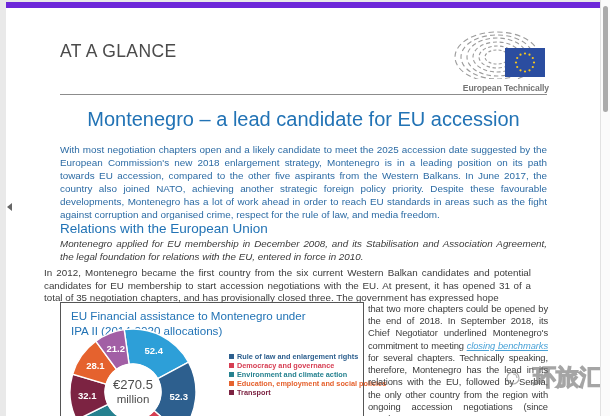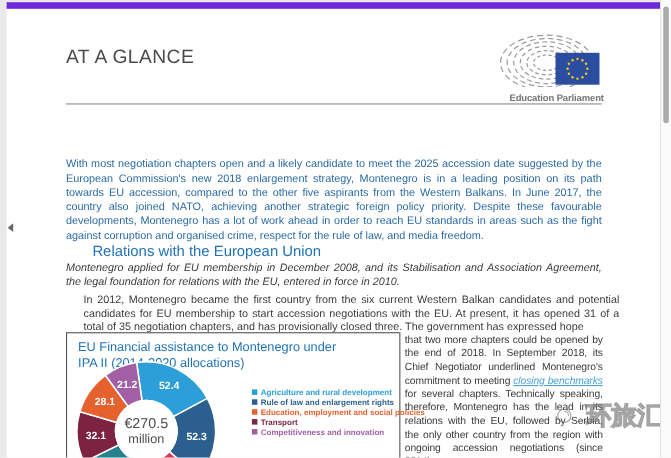--- a/index.html
+++ b/index.html
@@ -12,24 +12,24 @@
     position:absolute;left:6px;top:2px;width:595px;height:414px;
     background:#ffffff;border-top:6px solid #6d28d9;
   }
   .abs{position:absolute;}
   .kicker{left:54px;top:33px;font-size:17.5px;color:#4b4b4b;letter-spacing:.4px;}
   .logo{left:447px;top:21px;width:96px;}
   .logo-caption{font-size:8.6px;font-weight:bold;color:#757575;text-align:right;margin-top:0;letter-spacing:-.1px;}
   .rule{left:54px;top:86px;width:487px;height:1px;background:#8c8c8c;}
   .title{left:54px;top:100px;width:487px;text-align:center;font-size:20px;color:#2273b5;white-space:nowrap;}
   .abstract{left:54px;top:136px;width:487px;font-size:9.9px;line-height:1.31;color:#2c6ba4;text-align:justify;}
-  .section-heading{left:54px;top:213px;font-size:13.5px;color:#2273b5;margin-left:24px;}
+  .section-heading{left:54px;top:213px;font-size:13.5px;color:#2273b5;}
   .body-text{font-size:9.8px;line-height:1.3;color:#3b3b3b;text-align:justify;}
   .para1{left:54px;top:230px;width:487px;font-style:italic;}
-  .para2{left:70px;top:259px;width:487px;}
+  .para2{left:38px;top:259px;width:487px;}
   .figure-box{left:54px;top:294px;width:302px;height:130px;border:1px solid #555;background:#fff;}
   .figure-title{margin:6px 0 0 10px;width:252px;font-size:11.6px;line-height:1.27;color:#2273b5;}
   .donut-svg{position:absolute;left:-4px;top:13px;}
   .legend{position:absolute;left:168px;top:49px;}
   .legend-item{height:9px;font-size:7.3px;font-weight:bold;white-space:nowrap;line-height:9px;}
   .swatch{display:inline-block;width:5px;height:5px;margin-right:3px;vertical-align:middle;position:relative;top:-1px;}
   .right-col{left:362px;top:295px;width:180px;font-size:9.4px;line-height:1.3;letter-spacing:-.1px;color:#3b3b3b;text-align:justify;}
   .doc-link{color:#4aa3d8;text-decoration:underline;cursor:pointer;font-style:italic;}
   .watermark{
     position:absolute;left:505px;top:362px;z-index:5;
@@ -82,25 +82,26 @@
             <circle cx="76.5" cy="41.3" r="1.1"></circle>
           <circle cx="72" cy="42.5" r="1.1"></circle>
             <circle cx="67.5" cy="41.3" r="1.1"></circle>
           <circle cx="64.2" cy="38" r="1.1"></circle>
             <circle cx="63" cy="33.5" r="1.1"></circle>
           <circle cx="64.2" cy="29" r="1.1"></circle>
             <circle cx="67.5" cy="25.7" r="1.1"></circle>
         </g>
       </g>
     </svg>
-    <div class="logo-caption">Education Parliament</div>
+    <div class="logo-caption">European Technically</div>
   </div>
 
   <div class="abs rule"></div>
 
+  <div class="abs title">Montenegro – a lead candidate for EU accession</div>
 
   <div class="abs abstract">With most negotiation chapters open and a likely candidate to meet the 2025 accession date suggested by the European Commission's new 2018 enlargement strategy, Montenegro is in a leading position on its path towards EU accession, compared to the other five aspirants from the Western Balkans. In June 2017, the country also joined NATO, achieving another strategic foreign policy priority. Despite these favourable developments, Montenegro has a lot of work ahead in order to reach EU standards in areas such as the fight against corruption and organised crime, respect for the rule of law, and media freedom.</div>
 
   <div class="abs section-heading">Relations with the European Union</div>
 
   <div class="abs body-text para1">Montenegro applied for EU membership in December 2008, and its Stabilisation and Association Agreement, the legal foundation for relations with the EU, entered in force in 2010.</div>
 
   <div class="abs body-text para2">In 2012, Montenegro became the first country from the six current Western Balkan candidates and potential candidates for EU membership to start accession negotiations with the EU. At present, it has opened 31 of a total of 35 negotiation chapters, and has provisionally closed three. The government has expressed hope</div>
 
   <div class="abs figure-box">
@@ -118,25 +119,25 @@
         <text x="30.2" y="83.0" text-anchor="middle" font-size="9.5" font-weight="bold" fill="#fff">32.1</text>
         <path d="M15.6 58.2 A63 63 0 0 1 38.8 25.2 L59.5 53.4 A28 28 0 0 0 49.1 68.1 Z" fill="#e5622e" stroke="#fff" stroke-width="1.4"></path>
         <text x="38.4" y="52.6" text-anchor="middle" font-size="9.5" font-weight="bold" fill="#fff">28.1</text>
         <path d="M38.8 25.2 A63 63 0 0 1 67.2 13.6 L72.1 48.3 A28 28 0 0 0 59.5 53.4 Z" fill="#a25fa5" stroke="#fff" stroke-width="1.4"></path>
         <text x="58.7" y="36.4" text-anchor="middle" font-size="9.5" font-weight="bold" fill="#fff">21.2</text>
         <circle cx="76" cy="76" r="28.5" fill="#fff"></circle>
         <text x="76" y="73" text-anchor="middle" font-size="13" fill="#4d4d4d">€270.5</text>
         <text x="76" y="87" text-anchor="middle" font-size="11.5" fill="#4d4d4d">million</text>
       </svg>
     <div class="legend">
-        <div class="legend-item"><span class="swatch" style="background:#2d9fd8"></span><span style="color:#2d9fd8">Agriculture and rural development</span></div>
         <div class="legend-item"><span class="swatch" style="background:#2d5f8e"></span><span style="color:#2d5f8e">Rule of law and enlargement rights</span></div>
+        <div class="legend-item"><span class="swatch" style="background:#d63d52"></span><span style="color:#d63d52">Democracy and governance</span></div>
+        <div class="legend-item"><span class="swatch" style="background:#25818f"></span><span style="color:#25818f">Environment and climate action</span></div>
         <div class="legend-item"><span class="swatch" style="background:#e5622e"></span><span style="color:#e5622e">Education, employment and social policies</span></div>
         <div class="legend-item"><span class="swatch" style="background:#7c2342"></span><span style="color:#7c2342">Transport</span></div>
-        <div class="legend-item"><span class="swatch" style="background:#a25fa5"></span><span style="color:#a25fa5">Competitiveness and innovation</span></div>
       </div>
   </div>
 
   <div class="abs body-text right-col">
     <div><span>that two more chapters could be opened by the end of 2018. In September 2018, its Chief Negotiator underlined Montenegro's commitment to meeting </span><span class="doc-link">closing benchmarks</span><span> for several chapters. Technically speaking, therefore, Montenegro has the lead in its relations with the EU, followed by Serbia, the only other country from the region with ongoing accession negotiations (since 2014).</span></div>
 
   </div>
 
 </div>
 

